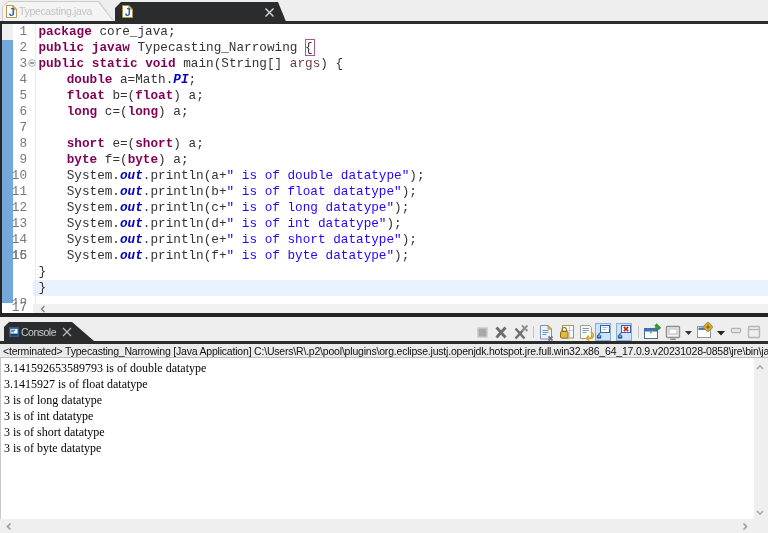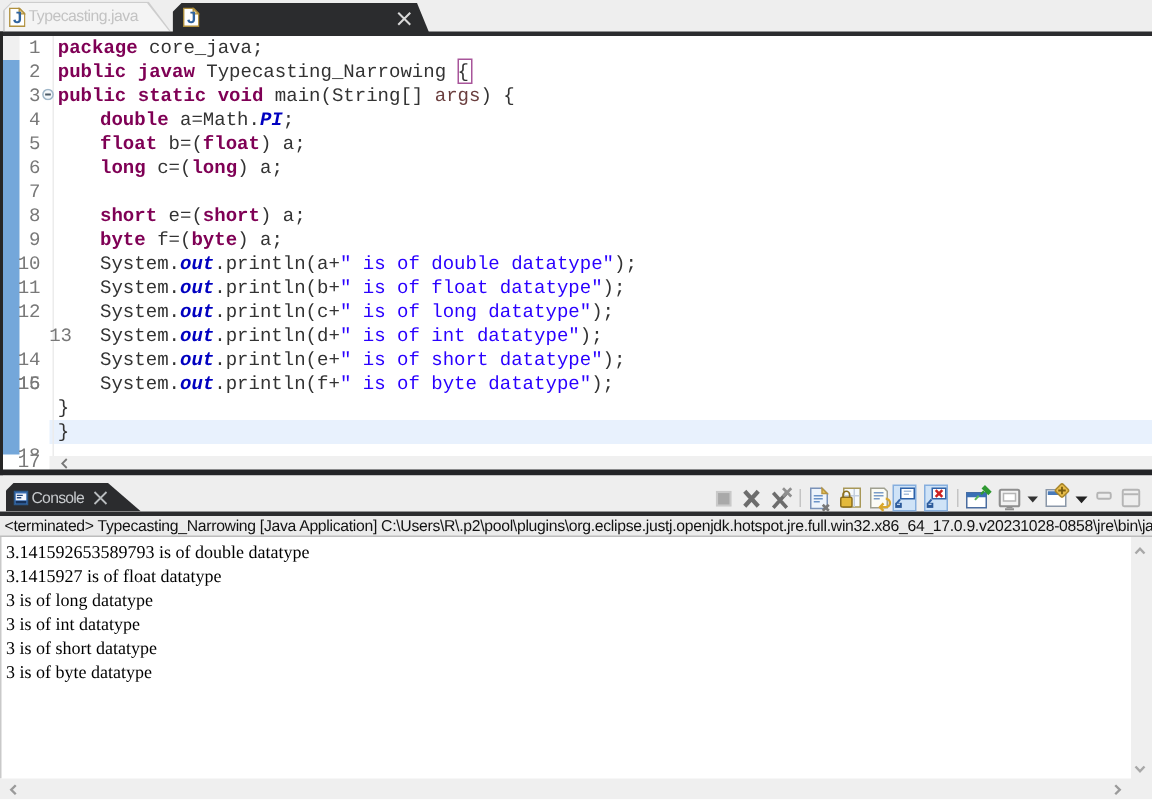--- a/index.html
+++ b/index.html
@@ -64,21 +64,21 @@
   <div class="lnum" style="top:56px;">3</div>
   <div class="lnum" style="top:72px;">4</div>
   <div class="lnum" style="top:88px;">5</div>
   <div class="lnum" style="top:104px;">6</div>
   <div class="lnum" style="top:120px;">7</div>
   <div class="lnum" style="top:136px;">8</div>
   <div class="lnum" style="top:152px;">9</div>
   <div class="lnum" style="top:168px;">10</div>
   <div class="lnum" style="top:184px;">11</div>
   <div class="lnum" style="top:200px;">12</div>
-  <div class="lnum" style="top:216px;padding-left:21px;">13</div>
+  <div class="lnum" style="top:216px;">13</div>
   <div class="lnum" style="top:232px;">14</div>
   <div class="lnum" style="top:248px;">15</div>
   <div class="lnum" style="top:248px;">16</div>
   <div class="lnum" style="top:280px;margin-top:20px;">17</div>
   <div class="lnum" style="top:296px;height:8px;overflow:hidden;">18</div>
 
   <svg class="abs" style="left:28px;top:58.5px;" width="8" height="8" viewBox="0 0 8 8">
     <circle cx="4" cy="4" r="3.4" fill="#f4f8fb" stroke="#9fb6c8" stroke-width="1"></circle>
     <path d="M2.1 4 h3.8" stroke="#4a5a66" stroke-width="1.2"></path>
   </svg>

